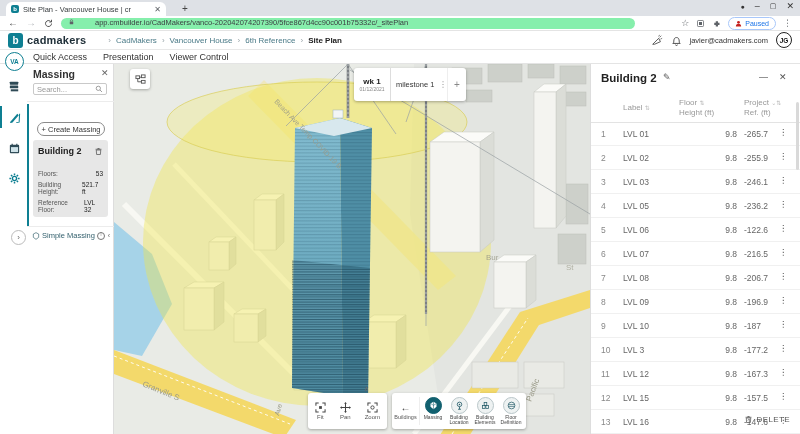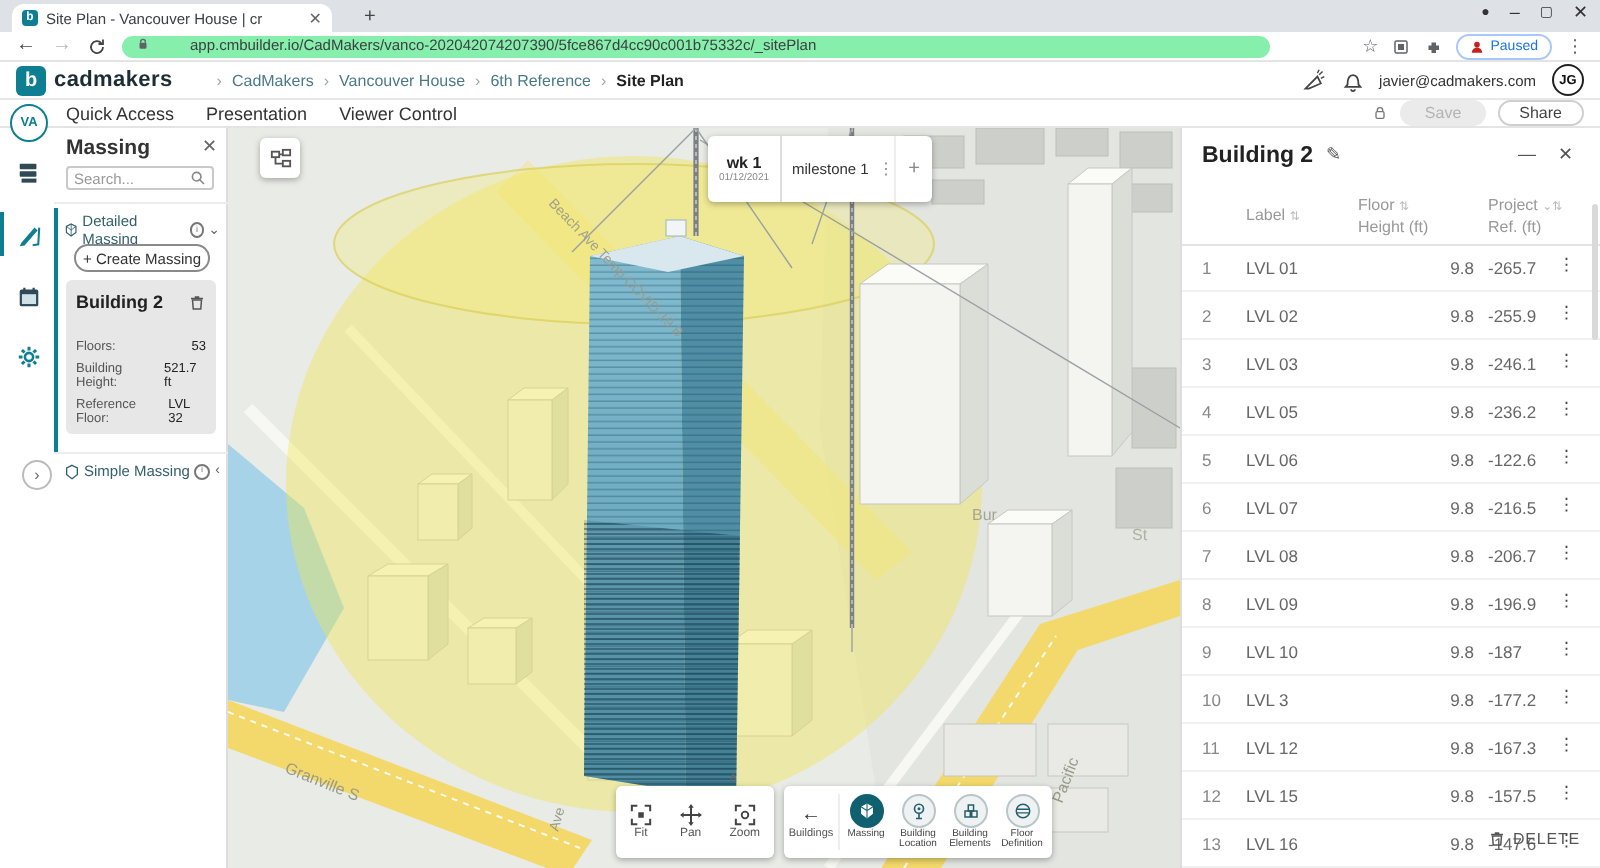--- a/index.html
+++ b/index.html
@@ -196,28 +196,20 @@
       </svg>
     <span class="email">javier@cadmakers.com</span>
     <div class="avatar">JG</div>
   </div>
 </div>
 
 <div class="abs menubar">
   <span class="menuitem">Quick Access</span>
   <span class="menuitem">Presentation</span>
   <span class="menuitem">Viewer Control</span>
-  <div class="mb-right">
-    <svg class="icon-svg" width="8" height="9" viewBox="0 0 12 12">
-        <rect x="3" y="5" width="6" height="5" rx="1" fill="none" stroke="#777"></rect>
-        <path d="M4 5V4a2 2 0 0 1 4 0v1" fill="none" stroke="#777"></path>
-      </svg>
-    <span class="btn-save">Save</span>
-    <span class="btn-share">Share</span>
-  </div>
 </div>
 
 <div class="abs rail">
   <div class="abs va">VA</div>
   <div class="abs railicon" style="top:14px">
     <svg class="icon-svg" width="13" height="13" viewBox="0 0 14 14">
         <rect x="2" y="2" width="9" height="3" rx="0.5" fill="#2e4a56"></rect>
         <rect x="2" y="6" width="9" height="3" rx="0.5" fill="#2e4a56"></rect>
         <rect x="3" y="10" width="8" height="2.2" fill="#2e4a56"></rect>
       </svg>
@@ -252,29 +244,20 @@
   <span class="abs mp-close">✕</span>
   <div class="abs mp-search">
     <span>Search...</span>
     <svg class="icon-svg" width="8" height="8" viewBox="0 0 12 12">
         <circle cx="5" cy="5" r="3.2" fill="none" stroke="#888" stroke-width="1.2"></circle>
         <path d="M7.5 7.5L10.5 10.5" stroke="#888" stroke-width="1.2"></path>
       </svg>
   </div>
   <div class="abs mp-divider" style="top:37px"></div>
   <div class="abs teal-bar"></div>
-  <div class="abs sechdr" style="top:42px">
-    <svg class="icon-svg" width="8" height="8" viewBox="0 0 12 12">
-        <path d="M6 1l4 2v5l-4 3-4-3V3z" fill="none" stroke="#33606d" stroke-width="1"></path>
-        <path d="M6 1v10M2 3l4 3 4-3" fill="none" stroke="#33606d" stroke-width="0.7"></path>
-      </svg>
-    <span class="txt">Detailed Massing</span>
-    <span class="info-i">i</span>
-    <span class="chev">⌄</span>
-  </div>
   <div class="abs create-btn">+ Create Massing</div>
   <div class="abs mcard">
     <div style="display:flex;justify-content:space-between;align-items:center">
       <span class="mcard-title">Building 2</span>
       <svg class="icon-svg" width="9" height="9" viewBox="0 0 12 12">
           <path d="M3 4h6l-.5 6h-5z" fill="none" stroke="#555" stroke-width="1"></path>
           <path d="M2 3h8M5 3V2h2v1" fill="none" stroke="#555" stroke-width="1"></path>
         </svg>
     </div>
     <div style="margin-top:14px">

